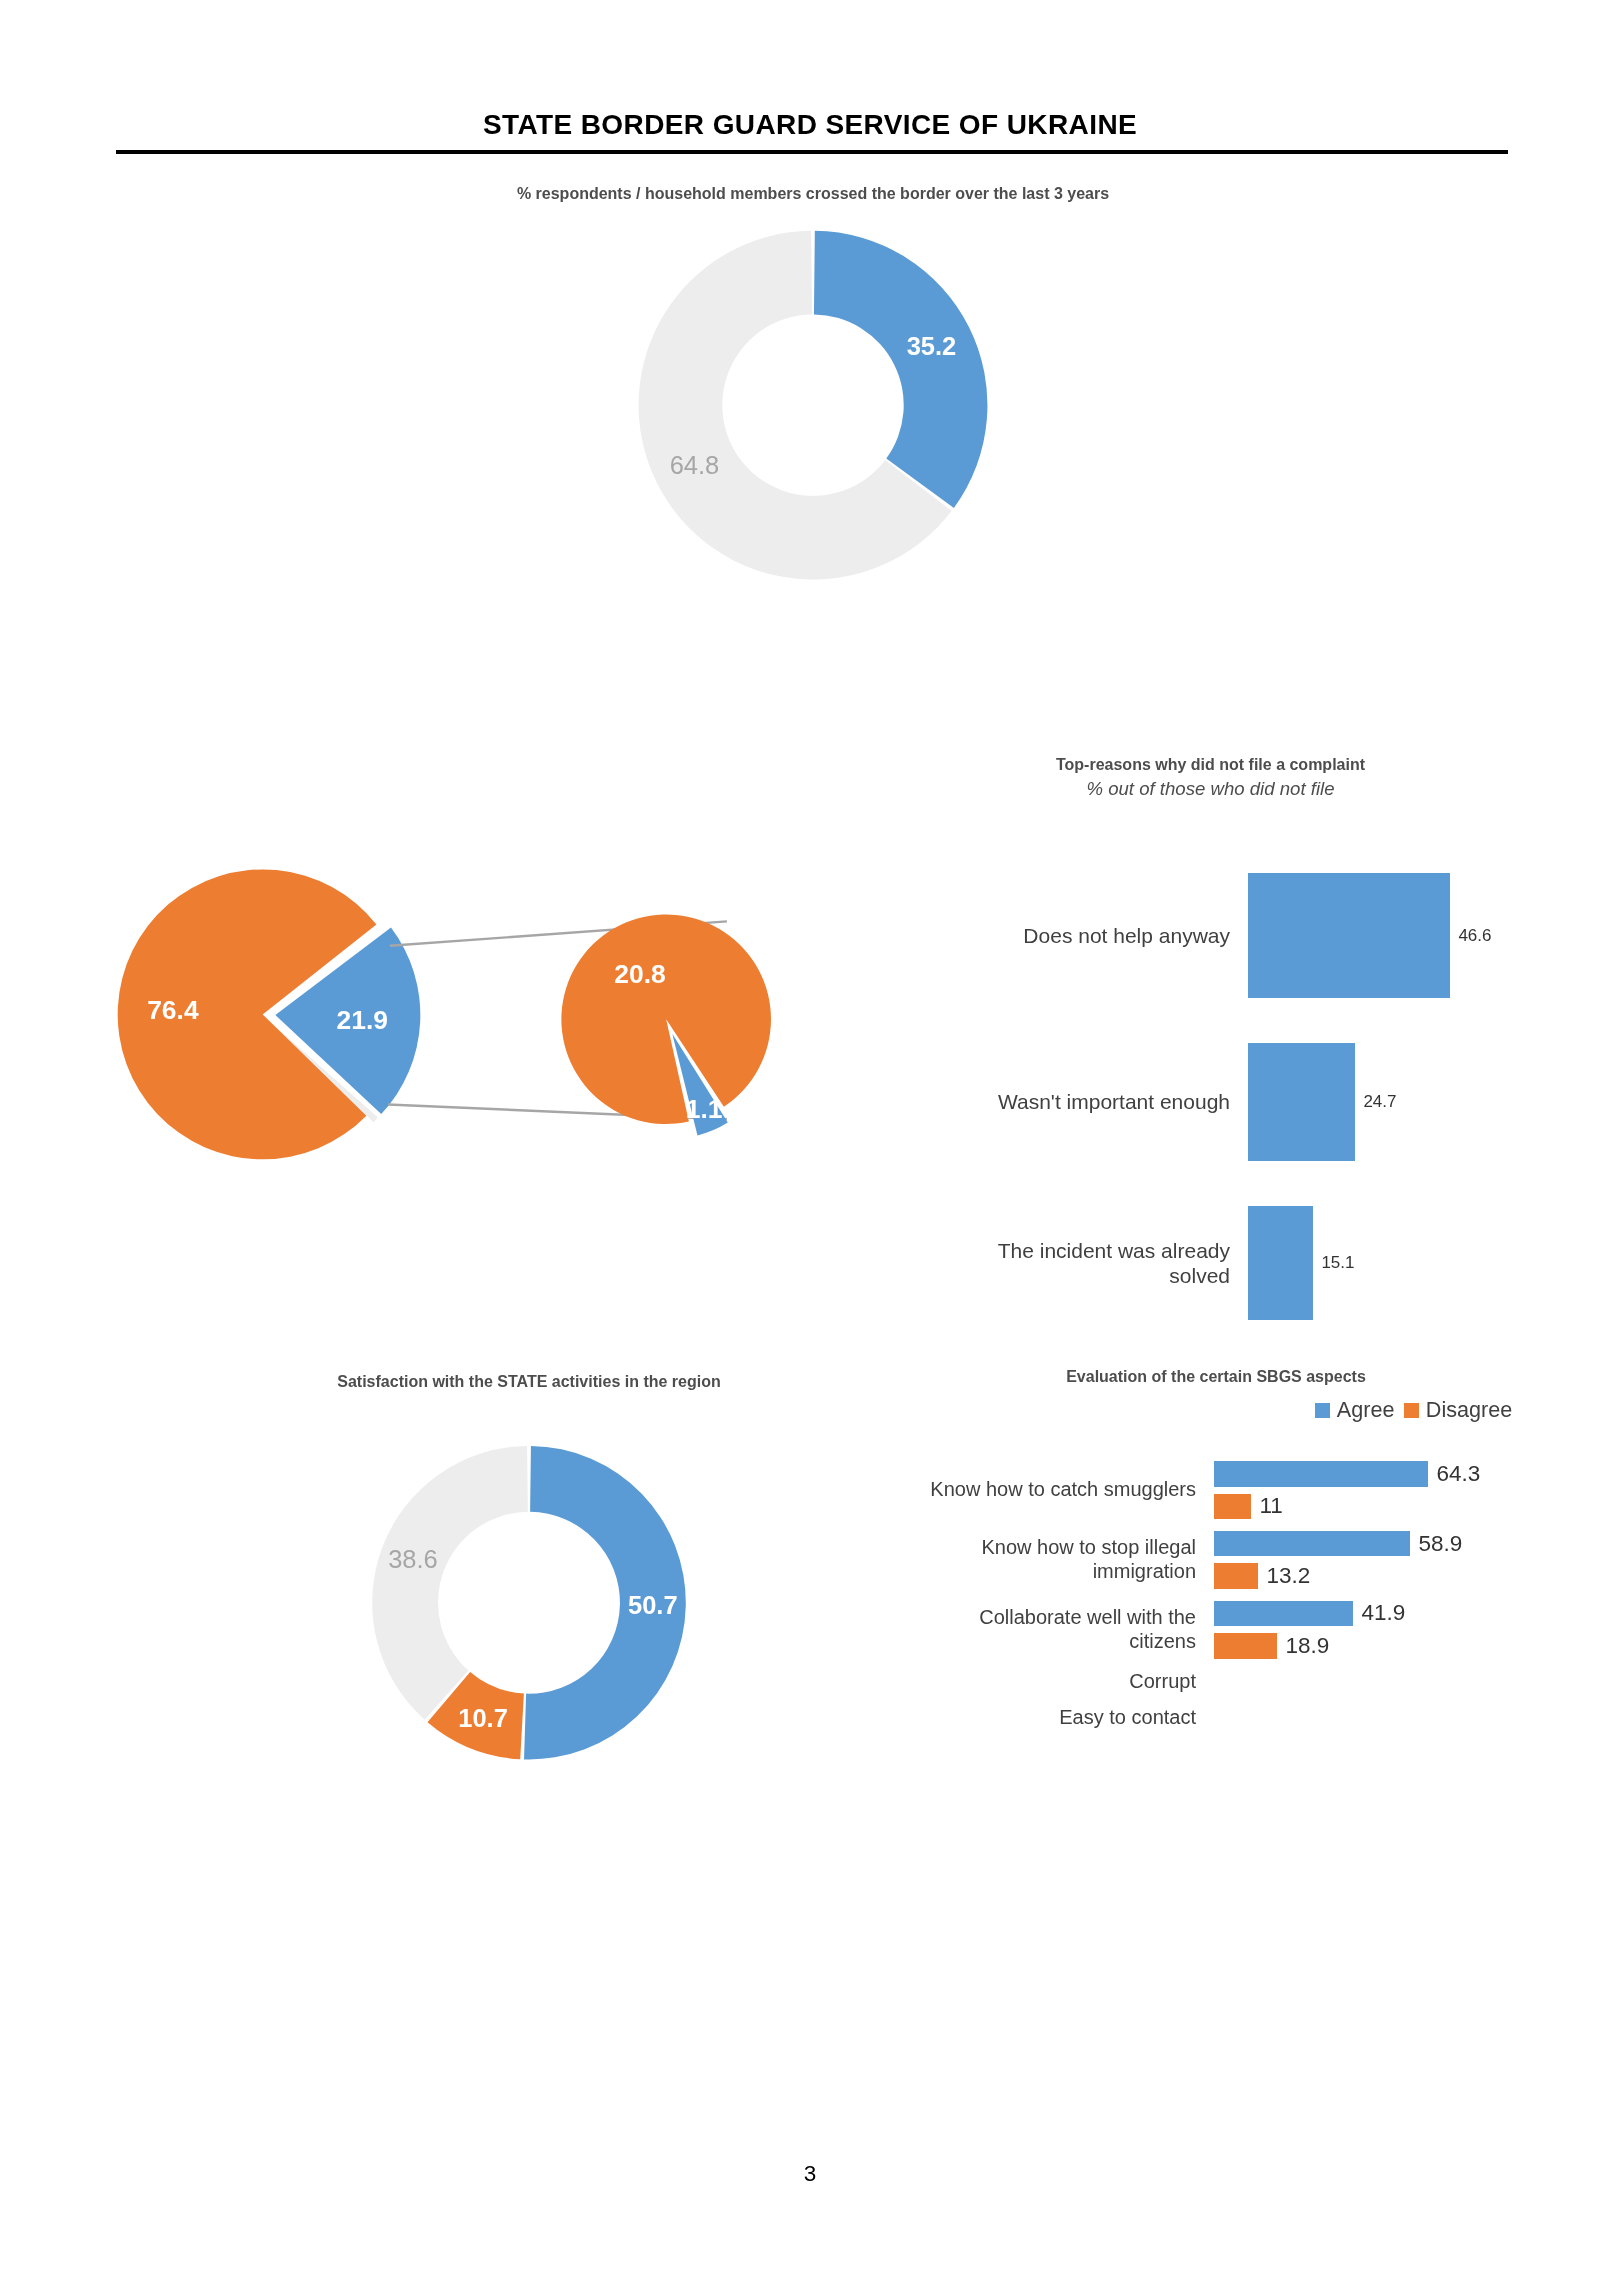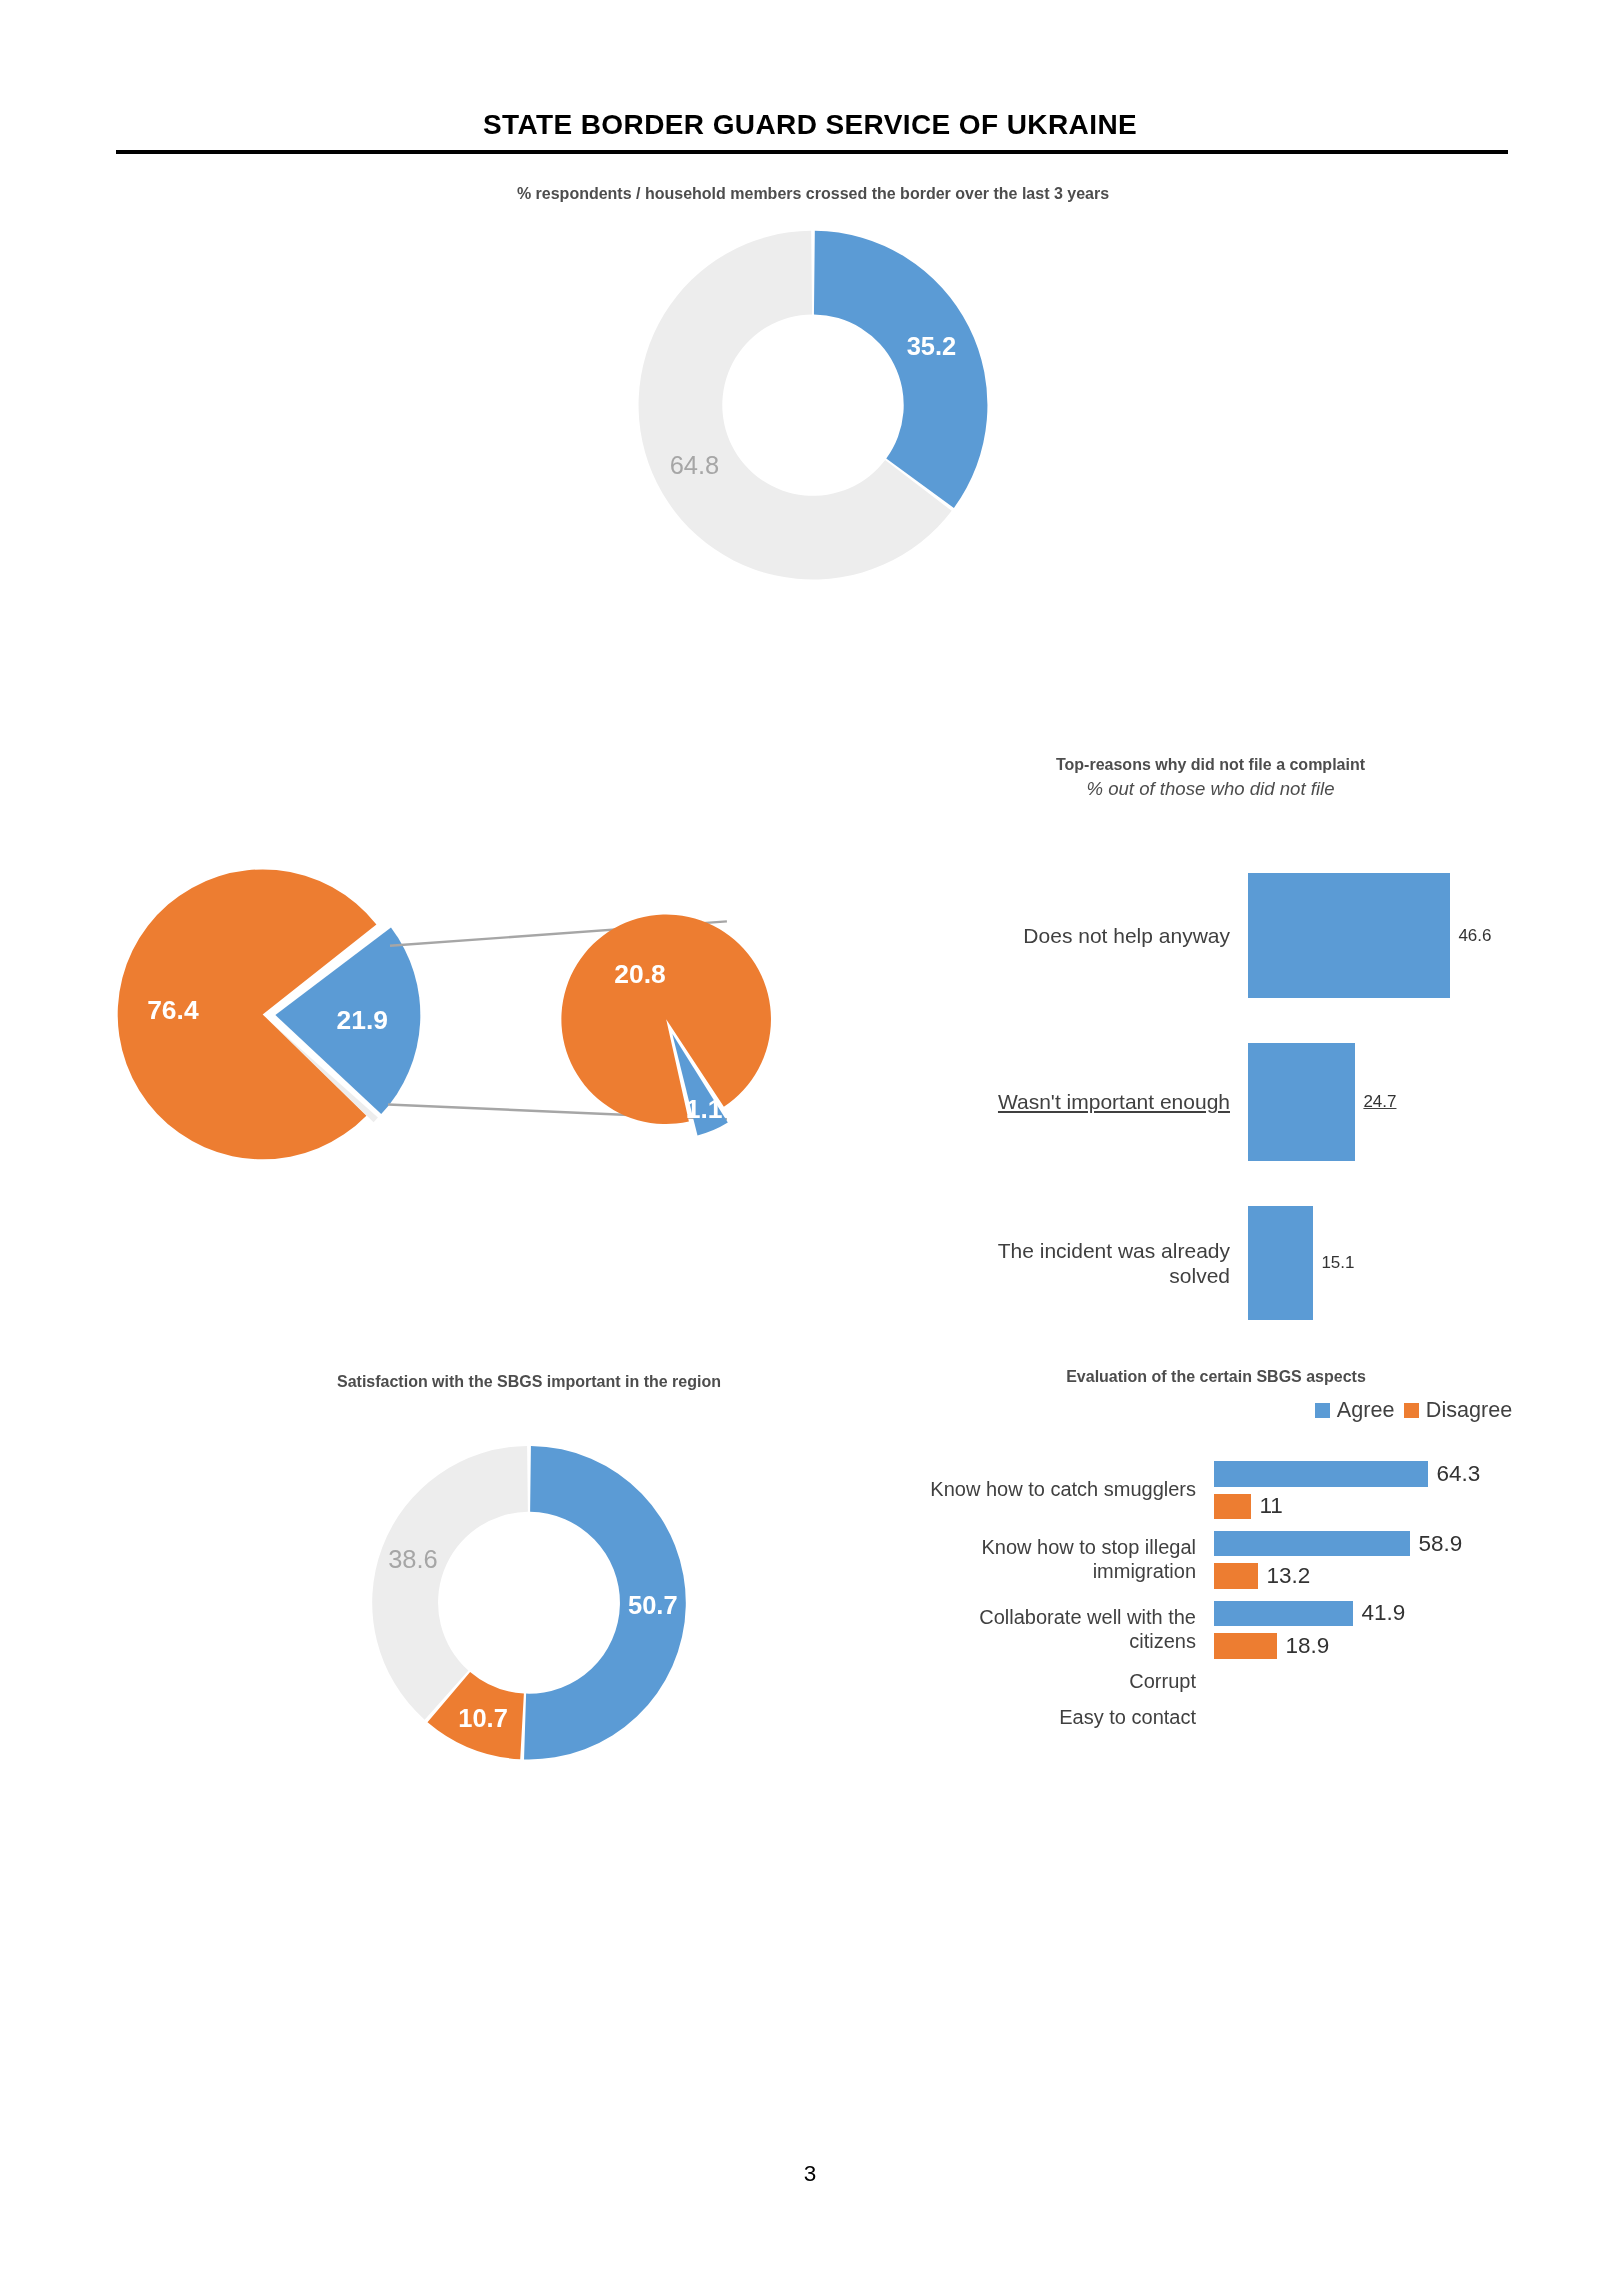--- a/index.html
+++ b/index.html
@@ -192,39 +192,39 @@
     <div class="chart-title">Top-reasons why did not file a complaint</div>
     <div class="chart-subtitle">% out of those who did not file</div>
     <div class="barchart" id="chart-reasons">
         <div class="bar-row reason-row" style="height: 125px;">
           <div class="bar-label">Does not help anyway</div>
           <div class="bar-track" style="height: 125px;">
             <div class="bar-fill" style="width: 202px; background: rgb(91, 155, 213);"></div>
             <div class="bar-value">46.6</div>
           </div>
         </div>
-        <div class="bar-row reason-row" style="height: 118px; text-decoration: underline;">
+        <div class="bar-row reason-row" style="height: 118px;">
           <div class="bar-label">Wasn't important enough</div>
           <div class="bar-track" style="height: 118px;">
             <div class="bar-fill" style="width: 107px; background: rgb(91, 155, 213);"></div>
             <div class="bar-value">24.7</div>
           </div>
         </div>
         <div class="bar-row reason-row" style="height: 114px;">
           <div class="bar-label">The incident was already solved</div>
           <div class="bar-track" style="height: 114px;">
             <div class="bar-fill" style="width: 65px; background: rgb(91, 155, 213);"></div>
             <div class="bar-value">15.1</div>
           </div>
         </div>
       </div>
   </div>
 
   <div class="panel" id="panel-satisfaction">
-    <div class="chart-title">Satisfaction with the SBGS important in the region</div>
+    <div class="chart-title">Satisfaction with the STATE activities in the region</div>
     <svg id="svg-satisfaction" width="608" height="392" viewBox="0 0 620 400">
         <path d="M 311.95472013363957 55.01194085432769 A 160 160 0 1 1 304.9184558776218 374.91928560787255
           L 307.05270440902063 307.7531856525661 A 92.8 92.8 0 1 0 311.13373767751096 122.20692569551007 Z" fill="#5B9BD5"></path>
         <text x="436.3694370408348" y="217.77945713809265" text-anchor="middle" dominant-baseline="central" fill="#FFFFFF" font-size="26" font-weight="bold">50.7</text>
         <path d="M 301.0127962944532 374.7473948756442 A 160 160 0 0 1 206.42846963414027 336.954655908144
           L 249.92851238780136 285.7337004267235 A 92.8 92.8 0 0 0 304.7874218507829 307.65348902787366 Z" fill="#ED7D31"></path>
         <text x="263.1000750260368" y="332.3769868306246" text-anchor="middle" dominant-baseline="central" fill="#FFFFFF" font-size="26" font-weight="bold">10.7</text>
         <path d="M 203.47976891463978 334.38777311568157 A 160 160 0 0 1 308.04527986636043 55.01194085432769
           L 308.86626232248904 122.20692569551007 A 92.8 92.8 0 0 0 248.21826597049107 284.2449084070953 Z" fill="#EDEDED"></path>
         <text x="191.62009431502852" y="170.69246192782478" text-anchor="middle" dominant-baseline="central" fill="#A6A6A6" font-size="26" font-weight="normal">38.6</text>

